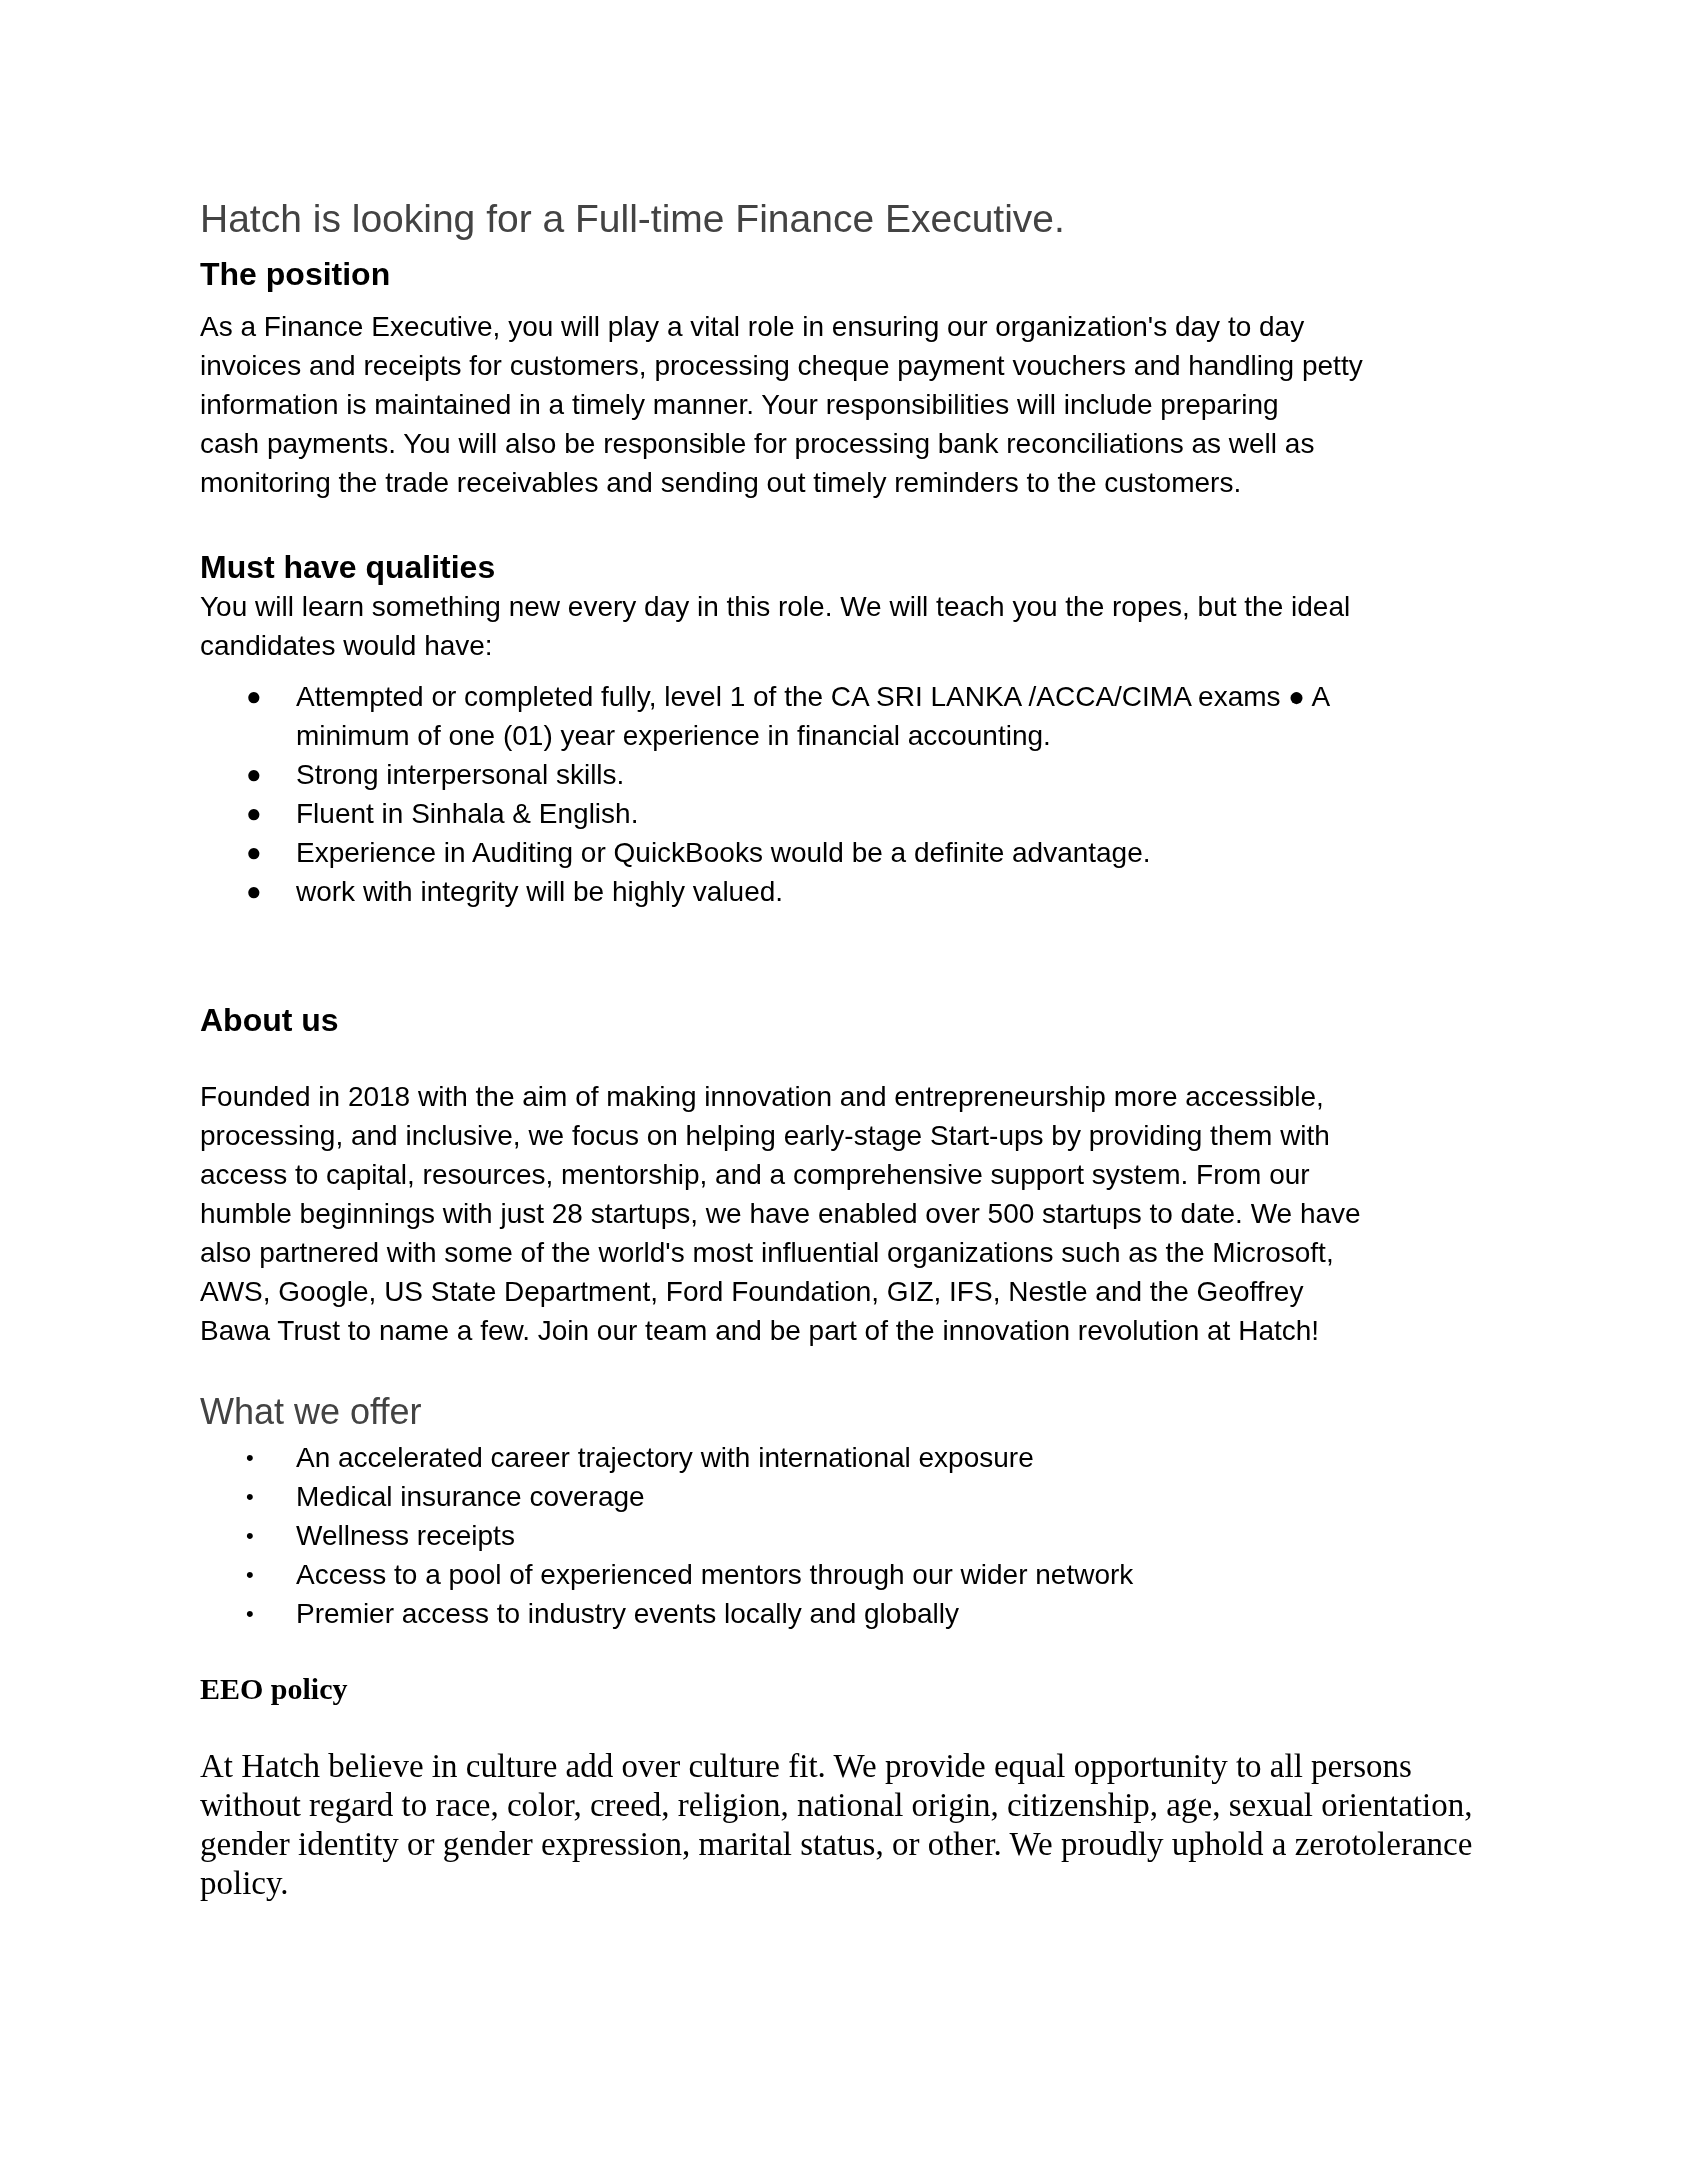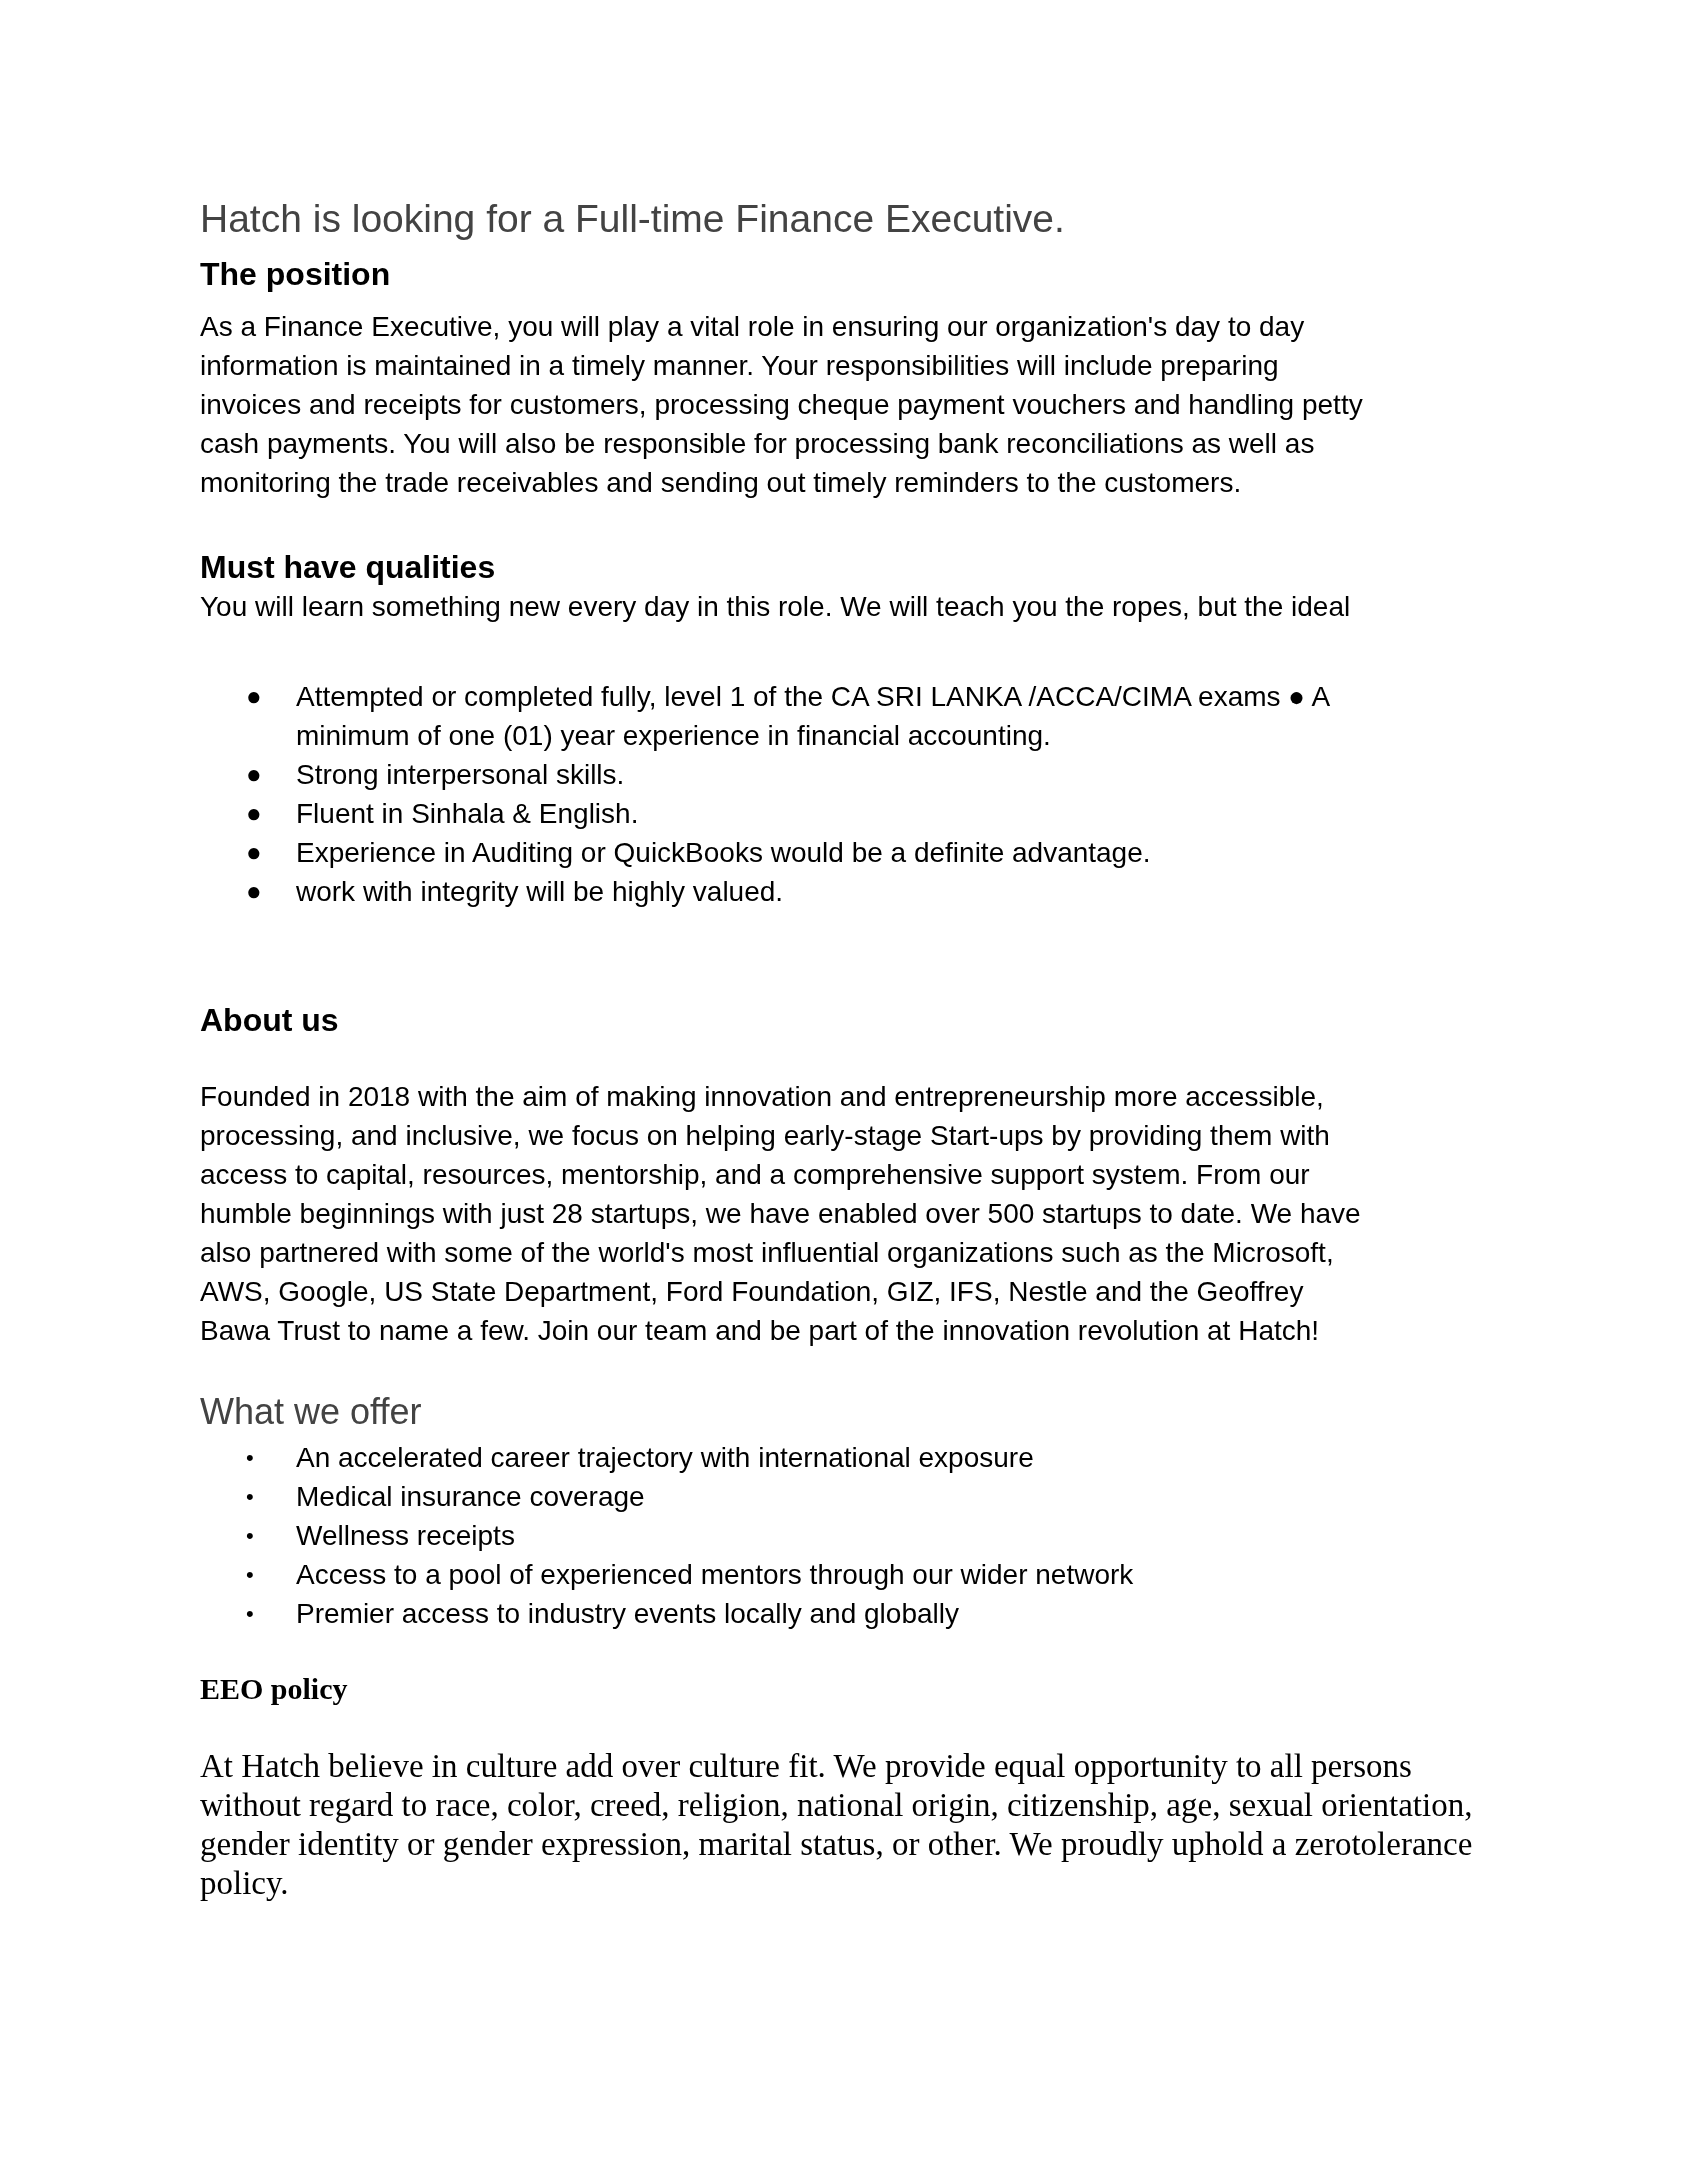--- a/index.html
+++ b/index.html
@@ -25,29 +25,30 @@
 </head>
 <body>
 
 <div class="page">
 
   <div class="blk sans title">Hatch is looking for a Full-time Finance Executive.</div>
 
   <div class="blk sans h2" style="top:254px;">The position</div>
   <div class="blk sans body" style="top:307px;">
     <span class="line">As a Finance Executive, you will play a vital role in ensuring our organization's day to day</span>
+    <span class="line">invoices and receipts for customers, processing cheque payment vouchers and handling petty</span>
     <span class="line">information is maintained in a timely manner. Your responsibilities will include preparing</span>
-    <span class="line">invoices and receipts for customers, processing cheque payment vouchers and handling petty</span>
     <span class="line">cash payments. You will also be responsible for processing bank reconciliations as well as</span>
     <span class="line">monitoring the trade receivables and sending out timely reminders to the customers.</span>
   </div>
 
   <div class="blk sans h2" style="top:547px;">Must have qualities</div>
   <div class="blk sans body" style="top:587px;">
     <span class="line">You will learn something new every day in this role. We will teach you the ropes, but the ideal</span>
+    <span class="line">candidates would have:</span>
   </div>
   <div class="list sans" style="top:677px;">
     <div class="li">
       <span class="bullet-big">●</span>
       <span class="ln">Attempted or completed fully, level 1 of the CA SRI LANKA /ACCA/CIMA exams  ● A</span>
       <span class="ln">minimum of one (01) year experience in financial accounting.</span>
     </div>
     <div class="li">
       <span class="bullet-big">●</span>
       <span class="ln">Strong interpersonal skills.</span>

